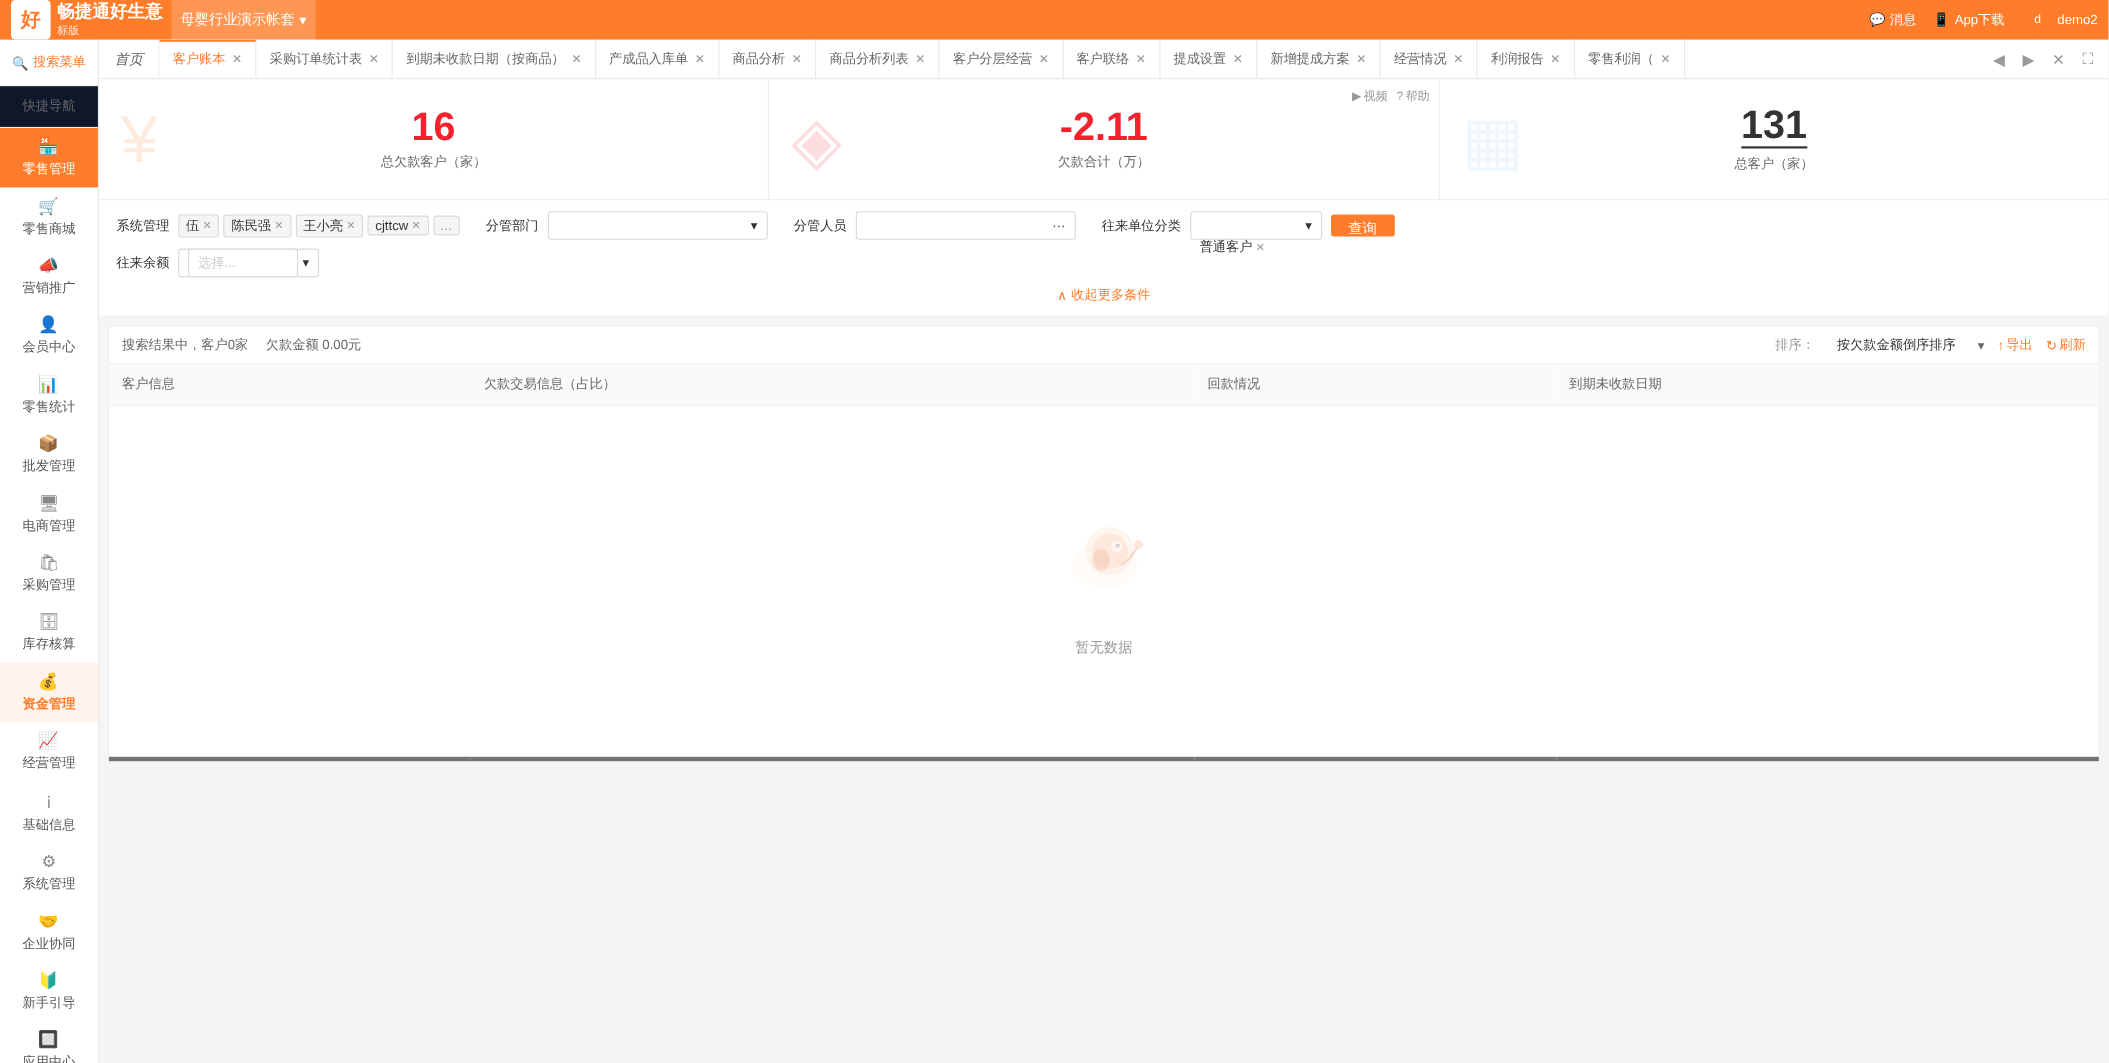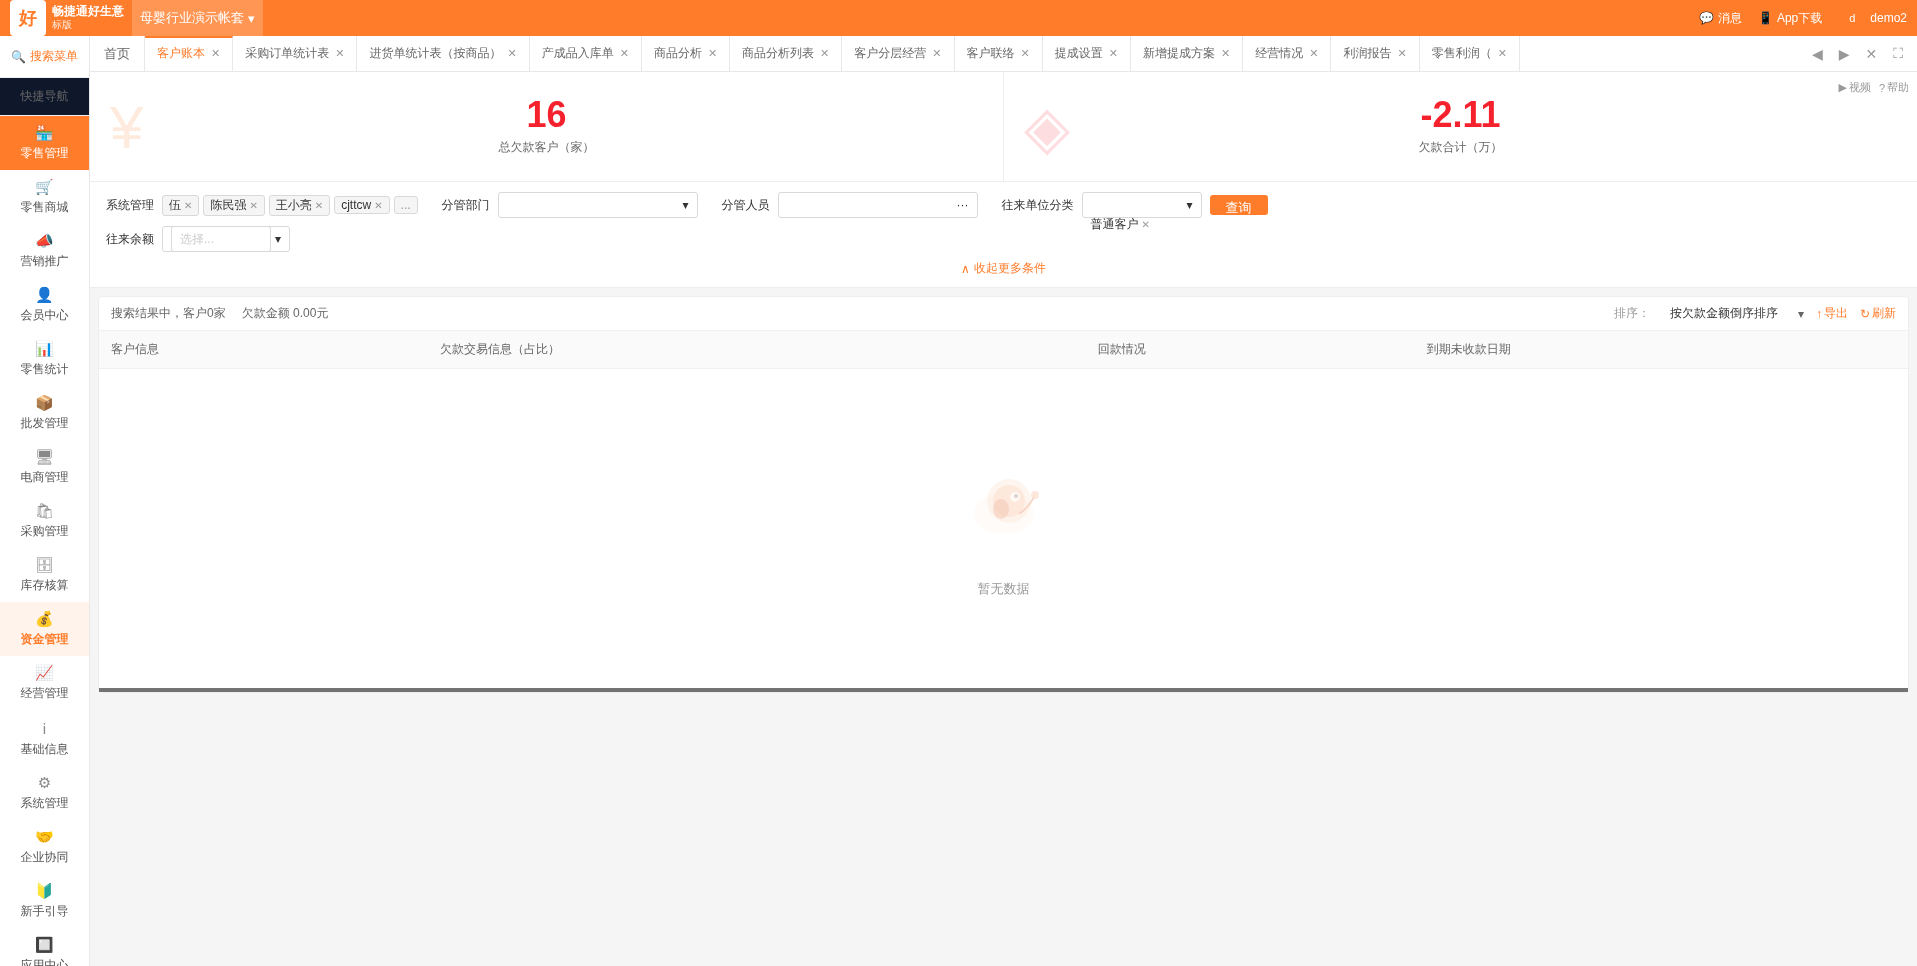--- a/index.html
+++ b/index.html
@@ -4,21 +4,21 @@
   <style>
     * { box-sizing: border-box; margin: 0; padding: 0; font-family: 'Microsoft YaHei', Arial, sans-serif; }
     body { background: #f5f5f5; font-size: 13px; color: #333; overflow: hidden; height: 966px; }
 
     
     .app-wrapper { display: flex; flex-direction: column; height: 100%; }
     .top-bar { background: #ff7c2a; height: 36px; display: flex; align-items: center; padding: 0 10px; justify-content: space-between; flex-shrink: 0; }
     .top-bar-left { display: flex; align-items: center; gap: 8px; }
     .logo-area { display: flex; align-items: center; gap: 6px; }
     .logo-icon { width: 36px; height: 36px; background: #fff; border-radius: 4px; display: flex; align-items: center; justify-content: center; color: #ff7c2a; font-size: 18px; font-weight: bold; }
-    .logo-text { color: #fff; font-size: 12px; font-weight: bold; line-height: 1.2; }
+    .logo-text { color: #fff; font-size: 16px; font-weight: bold; line-height: 1.2; }
     .logo-sub { font-size: 10px; color: rgba(255,255,255,0.85); }
     .tenant-selector { background: rgba(255,255,255,0.2); border: none; color: #fff; padding: 20px 8px; border-radius: 3px; font-size: 13px; cursor: pointer; display: flex; align-items: center; gap: 4px; }
     .top-bar-right { display: flex; align-items: center; gap: 16px; color: #fff; font-size: 12px; }
     .top-bar-action { display: flex; align-items: center; gap: 4px; cursor: pointer; color: #fff; }
 
     
     .main-layout { display: flex; flex: 1; overflow: hidden; }
 
     
     .sidebar { width: 90px; background: #fff; border-right: 1px solid #e8e8e8; display: flex; flex-direction: column; flex-shrink: 0; overflow-y: auto; }
@@ -28,21 +28,21 @@
     .sidebar-nav-item { display: flex; align-items: center; justify-content: center; padding: 6px 4px; font-size: 12px; color: #666; cursor: pointer; }
 
     
     .content-area { flex: 1; display: flex; flex-direction: column; overflow: hidden; }
 
     
     .tab-bar { background: #fff; border-bottom: 1px solid #e8e8e8; display: flex; align-items: center; height: 36px; overflow: hidden; flex-shrink: 0; }
     .tab-item { display: flex; align-items: center; padding: 0 12px; height: 36px; border-right: 1px solid #e8e8e8; font-size: 12px; color: #666; cursor: pointer; white-space: nowrap; gap: 4px; flex-shrink: 0; }
     .tab-item.active { background: #fff; color: #ff7c2a; border-top: 2px solid #ff7c2a; border-bottom: 2px solid #fff; font-weight: 500; }
     .tab-item .tab-close { color: #999; font-size: 11px; margin-left: 2px; }
-    .tab-home { padding: 0 14px; font-size: 13px; color: #666; border-right: 1px solid #e8e8e8; height: 36px; display: flex; align-items: center; cursor: pointer; }
+    .tab-home { padding: 0 14px; font-size: 13px; color: #666; border-right: 1px solid #e8e8e8; height: 36px; display: flex; align-items: center; cursor: pointer; font-style: italic; }
     .tab-actions { display: flex; align-items: center; margin-left: auto; padding: 0 8px; gap: 4px; }
     .tab-action-btn { padding: 2px 6px; color: #999; cursor: pointer; font-size: 14px; }
 
     
     .page-content { flex: 1; overflow-y: auto; background: #f5f5f5; }
 
     
     .summary-bar { display: flex; background: #fff; border-bottom: 1px solid #eee; padding: 0; height: 110px; }
     .summary-card { flex: 1; display: flex; flex-direction: column; align-items: center; justify-content: center; border-right: 1px solid #eee; padding: 16px; position: relative; }
     .summary-card:last-child { border-right: none; }
@@ -225,21 +225,21 @@
         </div>
         <div class="tab-item active">
           <span>客户账本</span>
           <span class="tab-close">✕</span>
         </div>
         <div class="tab-item">
           <span>采购订单统计表</span>
           <span class="tab-close">✕</span>
         </div>
         <div class="tab-item">
-          <span>进货单统计表（按商品）</span>
+          <span>到期未收款日期（按商品）</span>
           <span class="tab-close">✕</span>
         </div>
         <div class="tab-item">
           <span>产成品入库单</span>
           <span class="tab-close">✕</span>
         </div>
         <div class="tab-item">
           <span>商品分析</span>
           <span class="tab-close">✕</span>
         </div>
@@ -302,20 +302,25 @@
                 <span>▶</span>
                 <span>视频</span>
               </div>
               <div class="help-btn">
                 <span>?</span>
                 <span>帮助</span>
               </div>
             </div>
           </div>
 
+          <div class="summary-card">
+            <div class="summary-card-icon" style="color:#99d0f5;">▦</div>
+            <div class="summary-value dark">131</div>
+            <div class="summary-label">总客户（家）</div>
+          </div>
         </div>
 
         <div class="filter-area">
           <div class="filter-row">
             <span class="filter-label">系统管理</span>
             <div class="filter-tag-group">
               <div class="filter-tag">
                 <span>伍</span>
                 <span class="tag-close">✕</span>
               </div>

